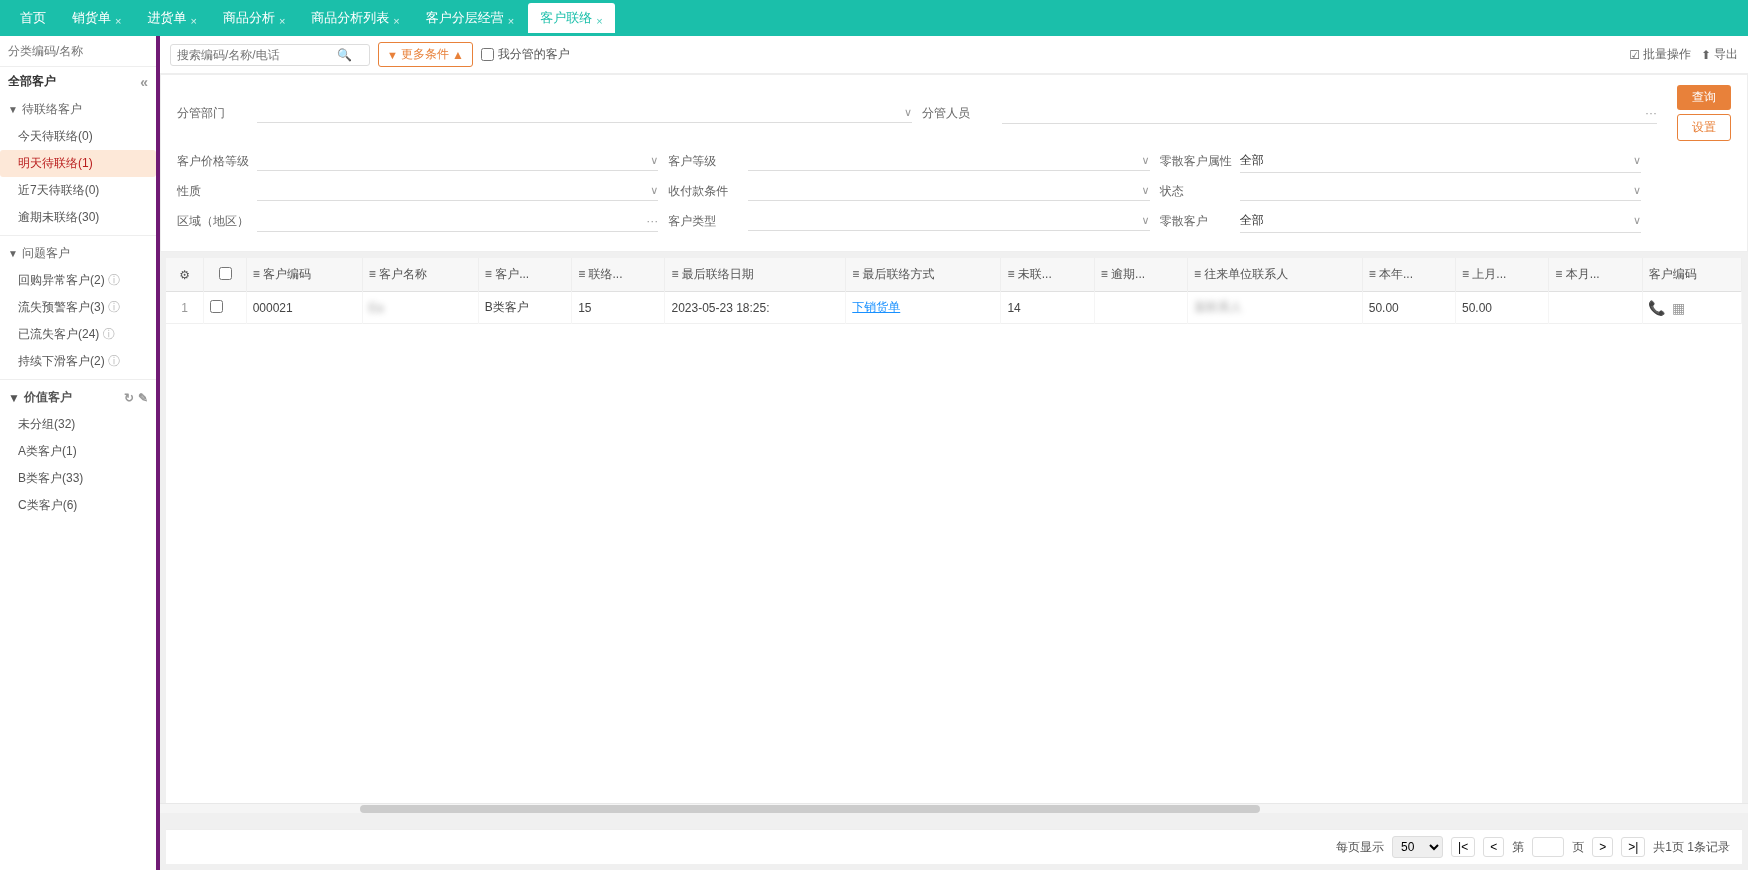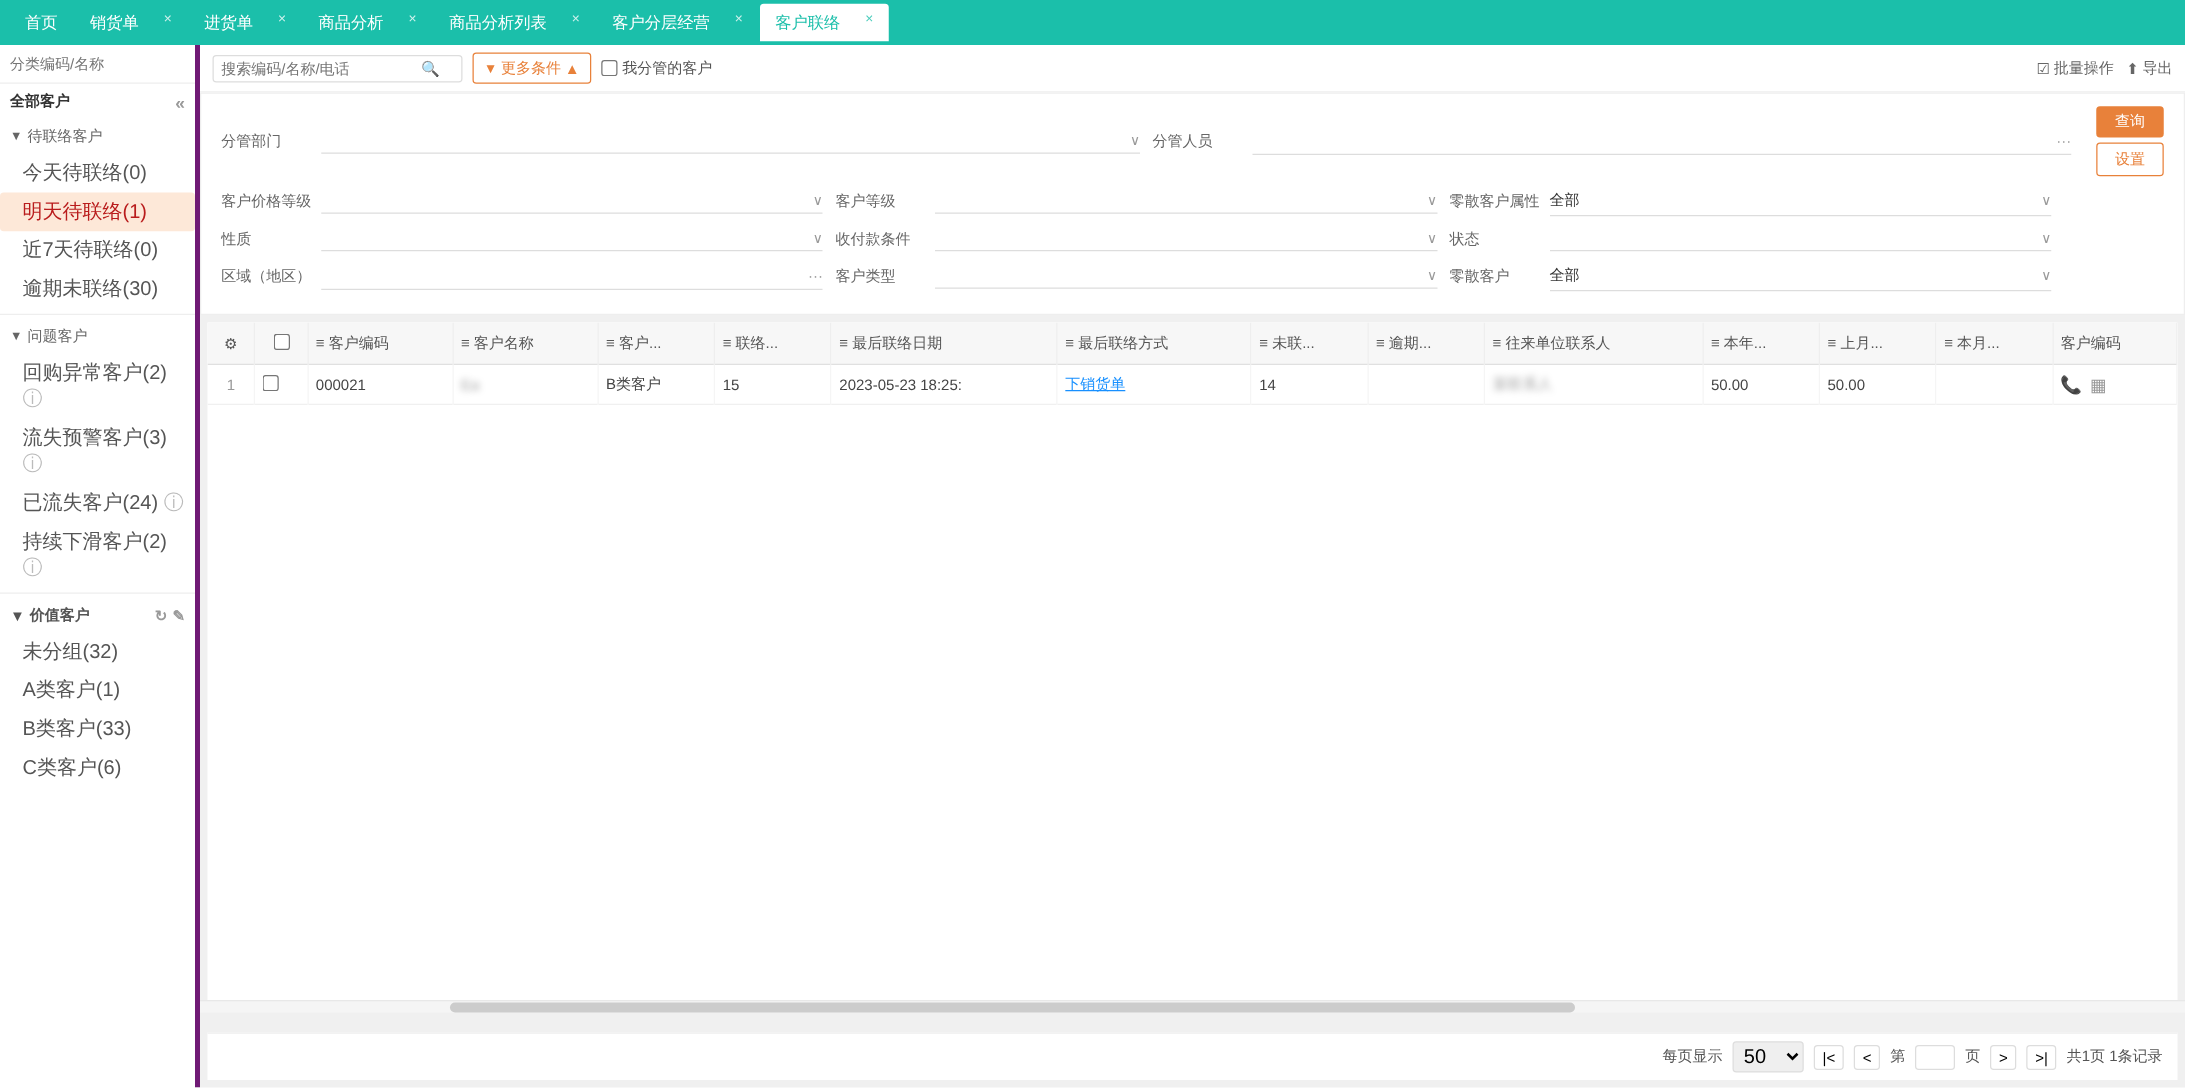--- a/index.html
+++ b/index.html
@@ -15,22 +15,22 @@
       gap: 2px;
     }
     .nav-item {
       color: #fff;
       padding: 6px 12px;
       cursor: pointer;
       border-radius: 3px 3px 0 0;
       font-size: 13px;
       white-space: nowrap;
       display: flex;
-      align-items: flex-start;
-      gap: 20px;
+      align-items: flex-end;
+      gap: 4px;
     }
     .nav-item.active {
       background: #fff;
       color: #1bbfaa;
     }
     .nav-item .close-x {
       font-size: 11px;
       opacity: 0.8;
     }
     .nav-home {
@@ -90,21 +90,21 @@
       padding: 5px 8px;
       font-size: 12px;
       color: #666;
       cursor: pointer;
     }
     .sidebar-group-label .triangle {
       font-size: 10px;
     }
     .sidebar-item {
       padding: 5px 8px 5px 18px;
-      font-size: 16px;
+      font-size: 12px;
       color: #555;
       cursor: pointer;
       border-radius: 3px;
     }
     .sidebar-item.active {
       background: #fde8d8;
       color: #b91c1c;
     }
     .sidebar-divider { height: 1px; background: #eee; margin: 4px 0; }
 
@@ -302,21 +302,21 @@
       border-top: 1px solid #eee;
       gap: 8px;
       font-size: 12px;
       color: #555;
       margin: 16px 6px 6px 6px;
     }
     .page-size-select {
       border: 1px solid #ddd;
       border-radius: 3px;
       padding: 2px 4px;
-      font-size: 16px;
+      font-size: 12px;
       cursor: pointer;
     }
     .page-btn {
       border: 1px solid #ddd;
       background: #fff;
       border-radius: 3px;
       padding: 2px 6px;
       cursor: pointer;
       font-size: 12px;
     }

